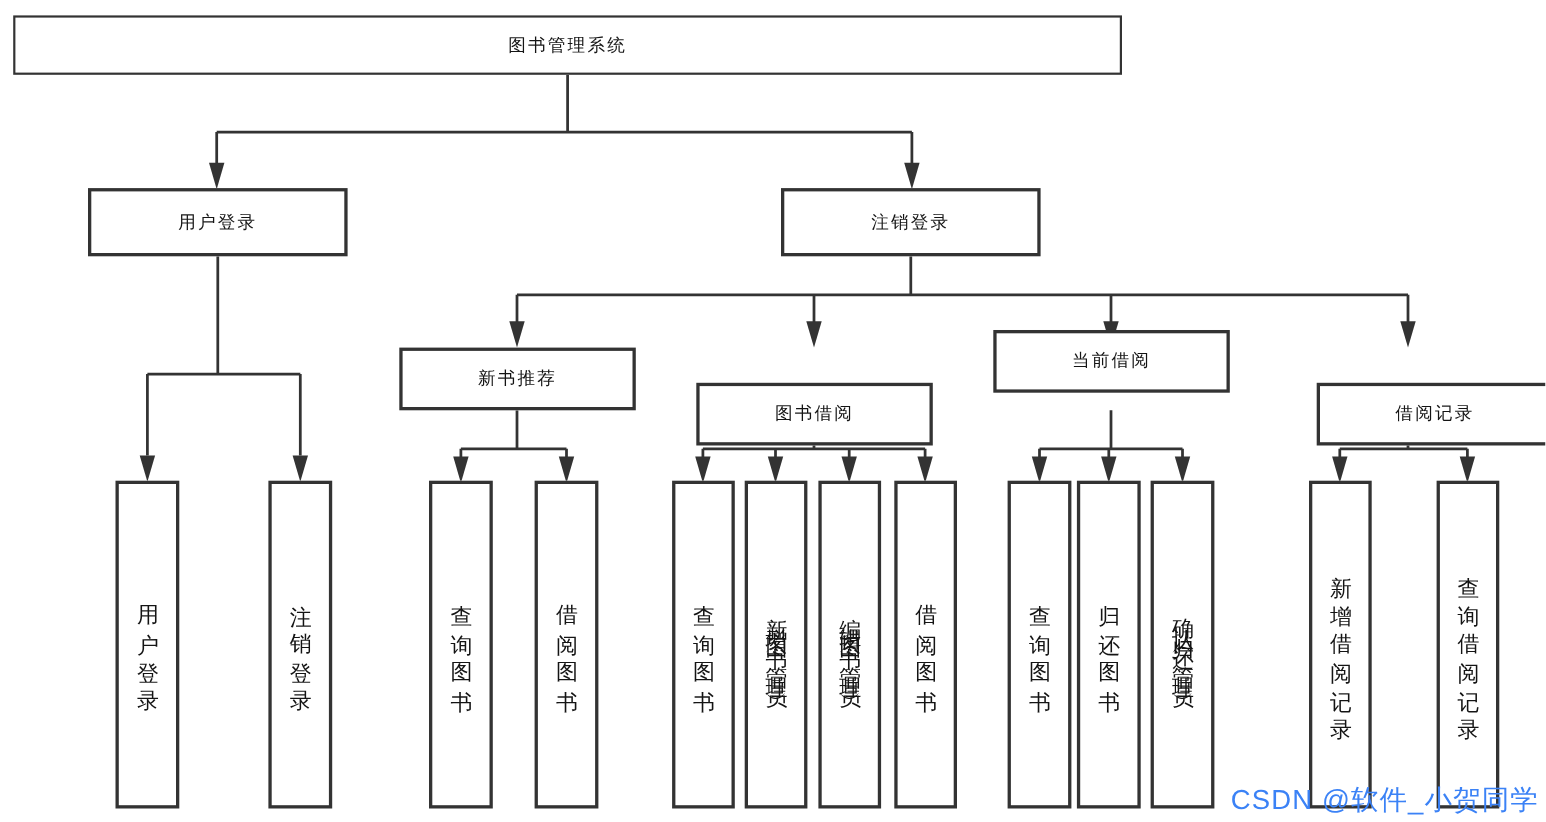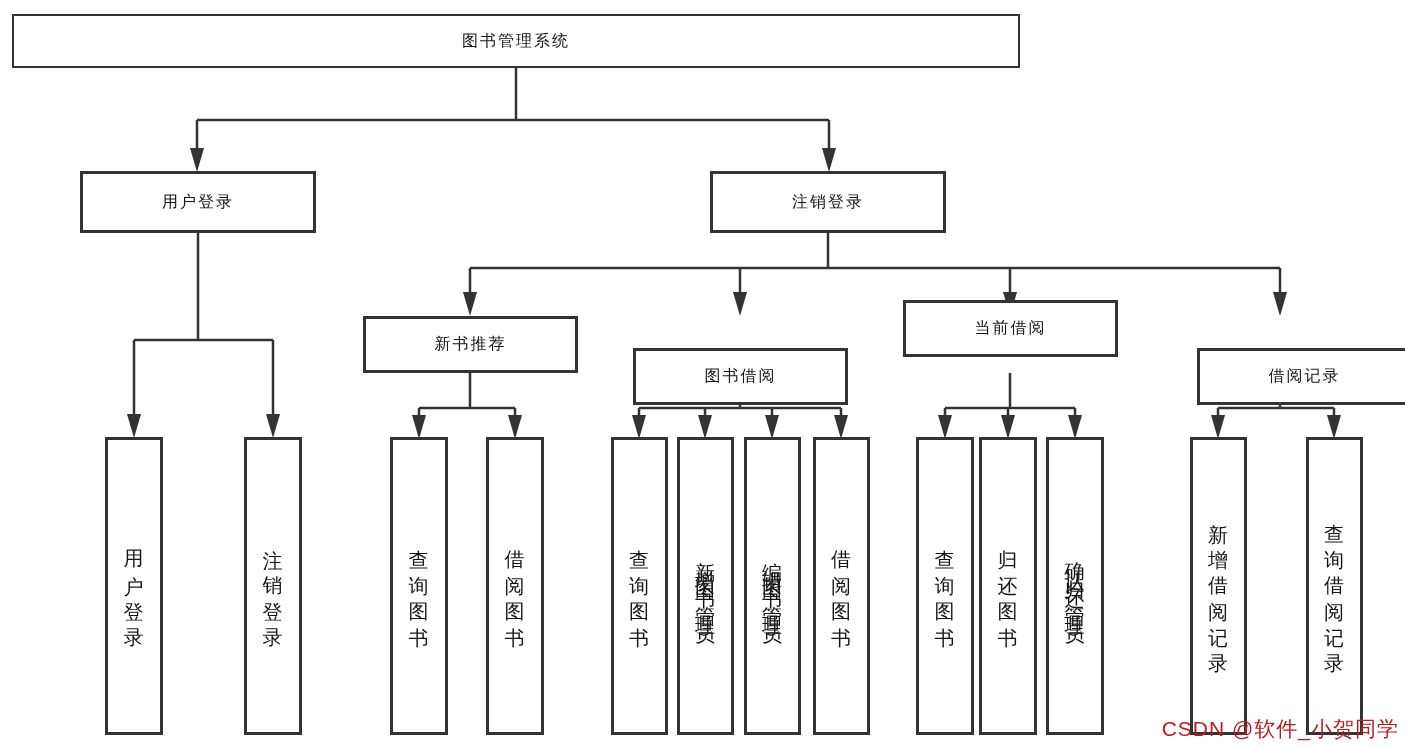--- a/index.html
+++ b/index.html
@@ -18,21 +18,21 @@
     position:absolute;box-sizing:border-box;background:#fff;border:3px solid #333;
     display:flex;align-items:center;justify-content:center;z-index:2;
     top:437px;height:298px;width:58px;color:#141414;
   }
   .vlabel{
     writing-mode:vertical-rl;text-orientation:mixed;
     font-size:20px;line-height:1;white-space:nowrap;
   }
   .watermark{
     position:absolute;right:6px;bottom:4px;z-index:5;
-    font-size:21px;color:#b91c1c;letter-spacing:1px;
+    font-size:25px;color:#3b82f6;letter-spacing:1px;
   }
 </style>
 </head>
 <body>
 
 <div class="canvas">
 
   <svg class="connectors" width="1405" height="747" viewBox="0 0 1405 747" xmlns="http://www.w3.org/2000/svg">
     <g stroke="#333333" stroke-width="2.5" fill="none">
 

